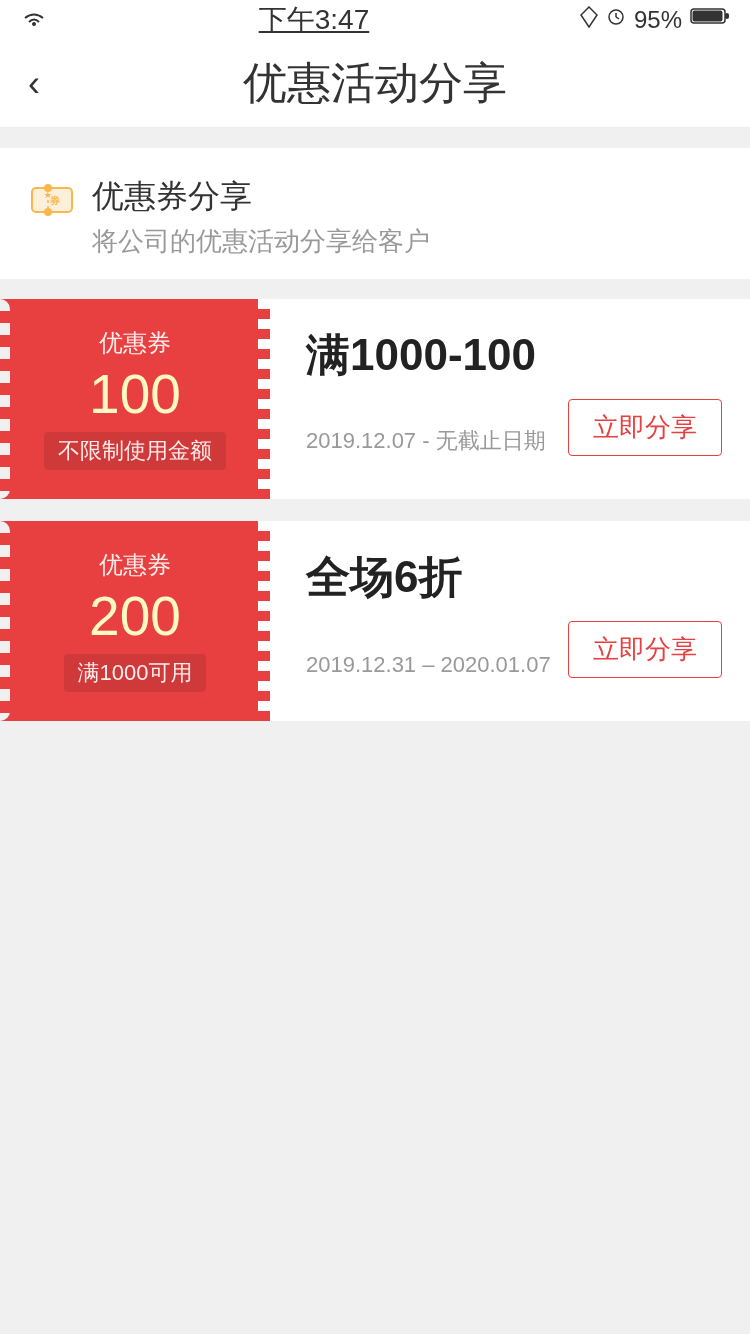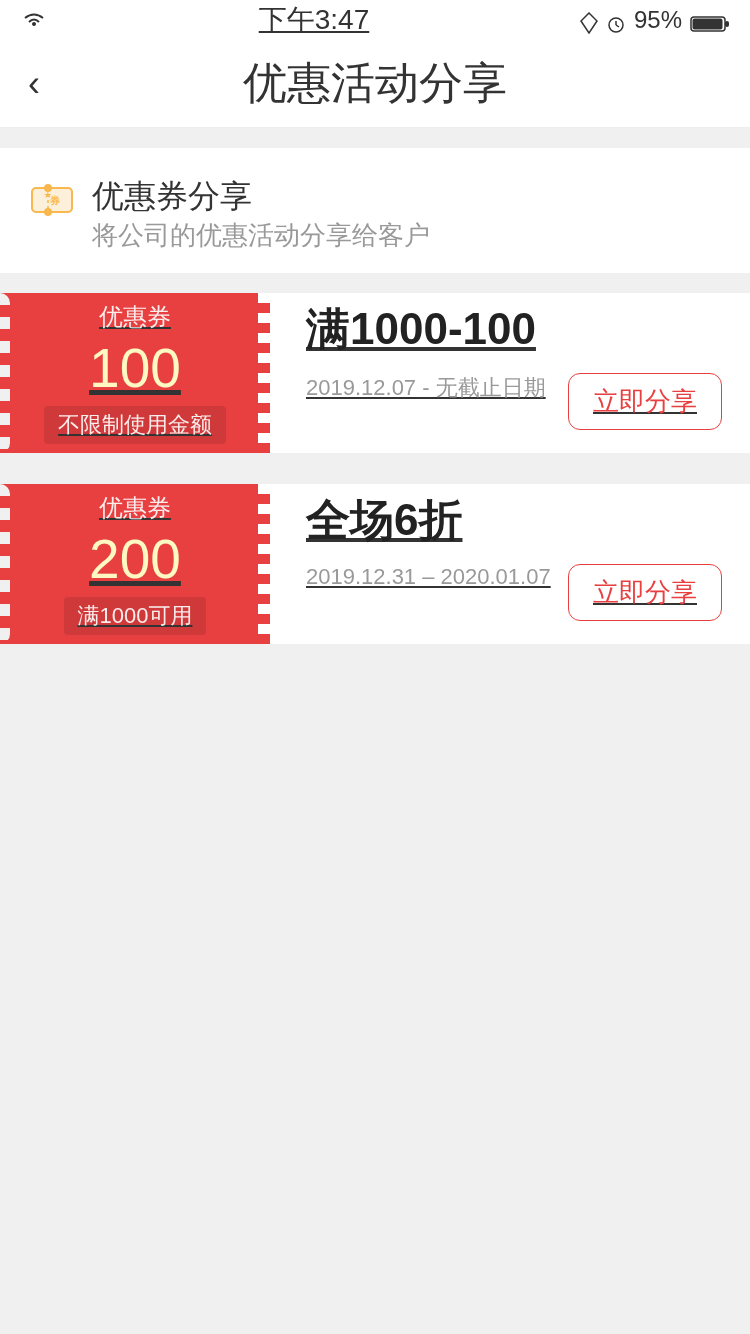--- a/index.html
+++ b/index.html
@@ -31,21 +31,21 @@
       align-items: center;
       gap: 10px;
     }
     .status-center {
       font-size: 28px;
       font-weight: 500;
       text-decoration: underline;
     }
     .status-right {
       display: flex;
-      align-items: flex-end;
+      align-items: flex-start;
       gap: 8px;
       font-size: 24px;
     }
 
     
     .nav-bar {
       width: 100%;
       height: 88px;
       background: #fff;
       display: flex;
@@ -83,40 +83,40 @@
     }
     .section-text .section-title {
       font-size: 32px;
       font-weight: 500;
       color: #333;
       line-height: 1.3;
     }
     .section-text .section-subtitle {
       font-size: 26px;
       color: #999;
+      margin-top: 6px;
     }
 
     
     .coupon-list {
       margin-top: 20px;
       display: flex;
       flex-direction: column;
       gap: 0;
     }
 
     
     .coupon-card {
       background: #fff;
       display: flex;
       flex-direction: row;
-      height: 160px;
-      margin-bottom: 11px;
+      height: 200px;
+      margin-bottom: 2px;
       overflow: hidden;
       position: relative;
-      text-decoration: underline;
     }
 
     
     .coupon-left {
       width: 270px;
       background: #e84040;
       display: flex;
       flex-direction: column;
       align-items: center;
       justify-content: center;
@@ -190,32 +190,32 @@
       justify-content: center;
     }
     .coupon-name {
       font-size: 44px;
       font-weight: 600;
       color: #222;
       margin-bottom: 14px;
     }
     .coupon-bottom {
       display: flex;
-      align-items: flex-start;
+      align-items: flex-end;
       justify-content: space-between;
     }
     .coupon-date {
       font-size: 22px;
       color: #999;
     }
     .share-btn {
       border: 1.5px solid #e84040;
       color: #e84040;
       background: #fff;
-      border-radius: 12px;
+      border-radius: 4px;
       padding: 10px 24px;
       font-size: 26px;
       cursor: pointer;
     }
 
     
     .coupon-divider {
       height: 20px;
       background: #f0f0f0;
     }

